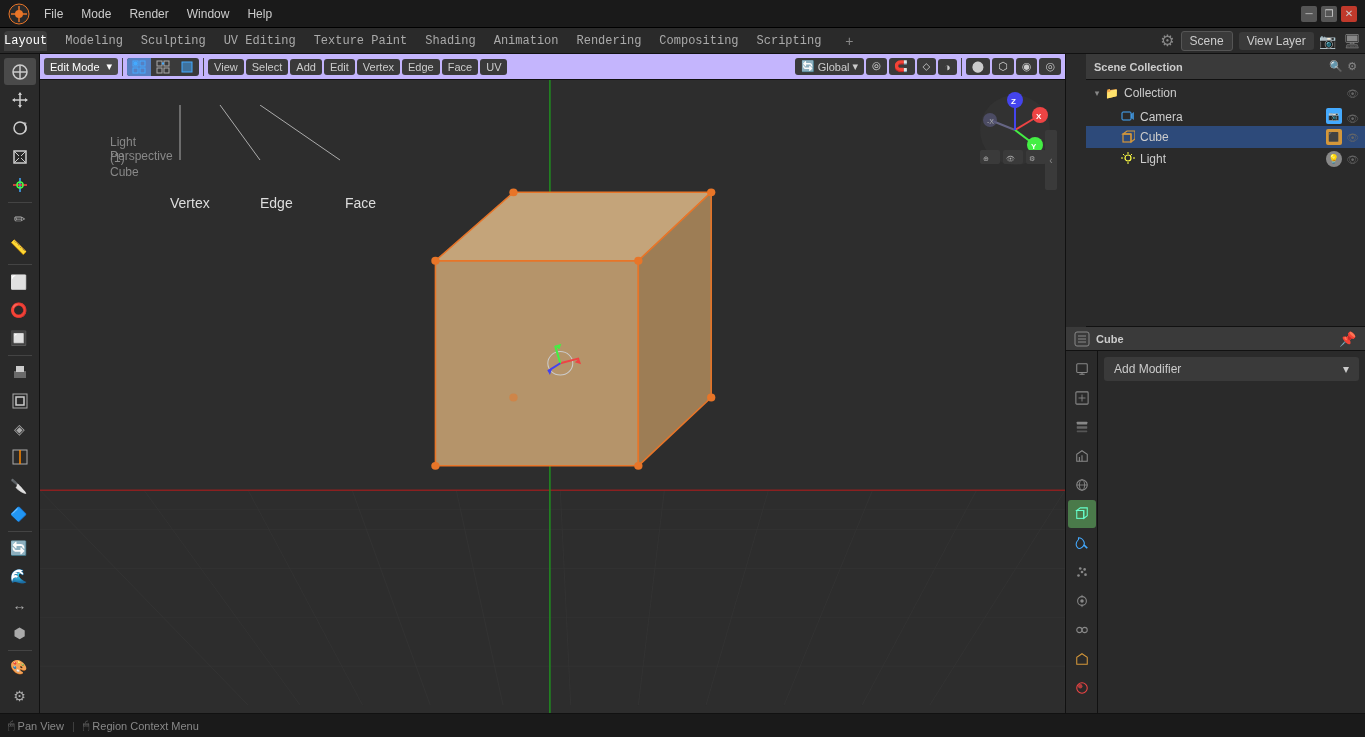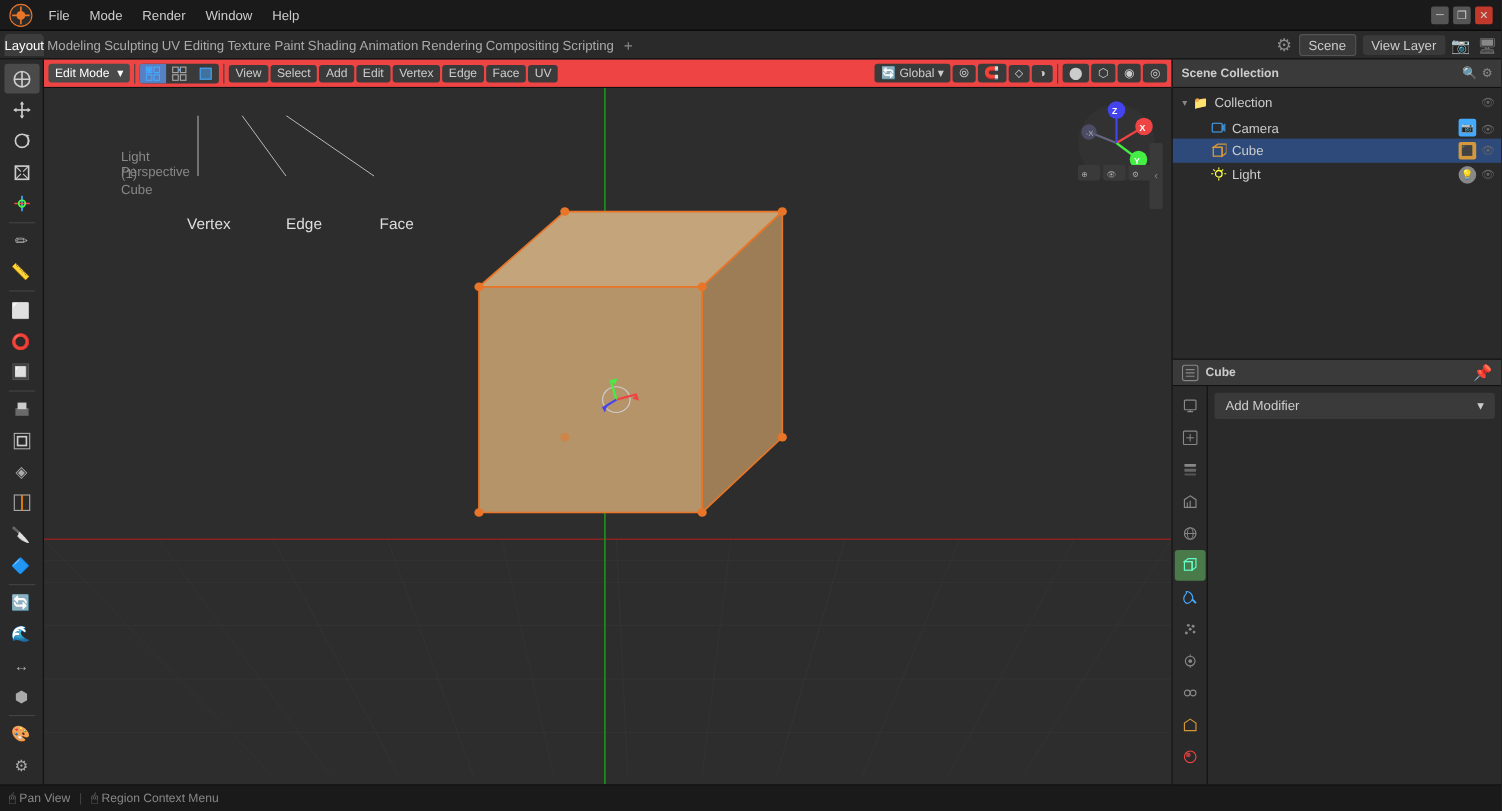--- a/index.html
+++ b/index.html
@@ -61,21 +61,22 @@
       align-items: center;
       padding: 0 4px;
       border-bottom: 1px solid #111;
     }
     .ws-tab {
       padding: 3px 0;
       cursor: pointer;
       border-radius: 4px 4px 0 0;
       font-size: 12px;
       color: #aaa;
-      margin-right: 3px;
+      margin-right: 18px;
+      font-family: Liberation Mono, monospace;
     }
     .ws-tab.active {
       background: #3d3d3d;
       color: #fff;
     }
     .ws-tab-plus {
       width: 20px;
       height: 20px;
       display: flex;
       align-items: center;
@@ -147,21 +148,21 @@
     #viewport {
       flex: 1;
       position: relative;
       overflow: hidden;
       background: #2a2a2a;
     }
 
     
     #viewport-toolbar {
       height: 26px;
-      background: #ef4444;
+      background: #c4b5fd;
       display: flex;
       align-items: center;
       padding: 0 4px;
       gap: 2px;
       border-bottom: 1px solid #111;
     }
     .vt-btn {
       padding: 2px 6px;
       background: #3a3a3a;
       border-radius: 3px;
@@ -236,20 +237,21 @@
       flex-direction: column;
       background: #2a2a2a;
       border-left: 1px solid #111;
     }
 
     
     #outliner {
       height: 273px;
       border-bottom: 1px solid #111;
       overflow: hidden;
+      margin-left: 20px;
     }
     #outliner-header {
       height: 26px;
       background: #3a3a3a;
       display: flex;
       align-items: center;
       padding: 0 8px;
       justify-content: space-between;
       border-bottom: 1px solid #111;
     }

